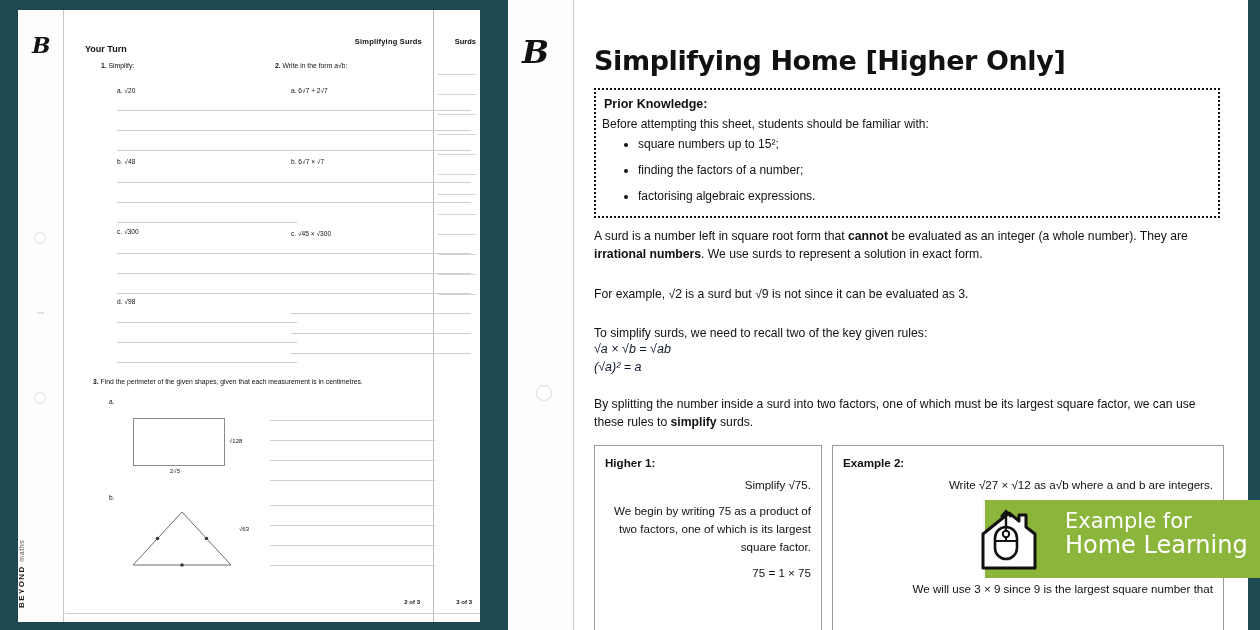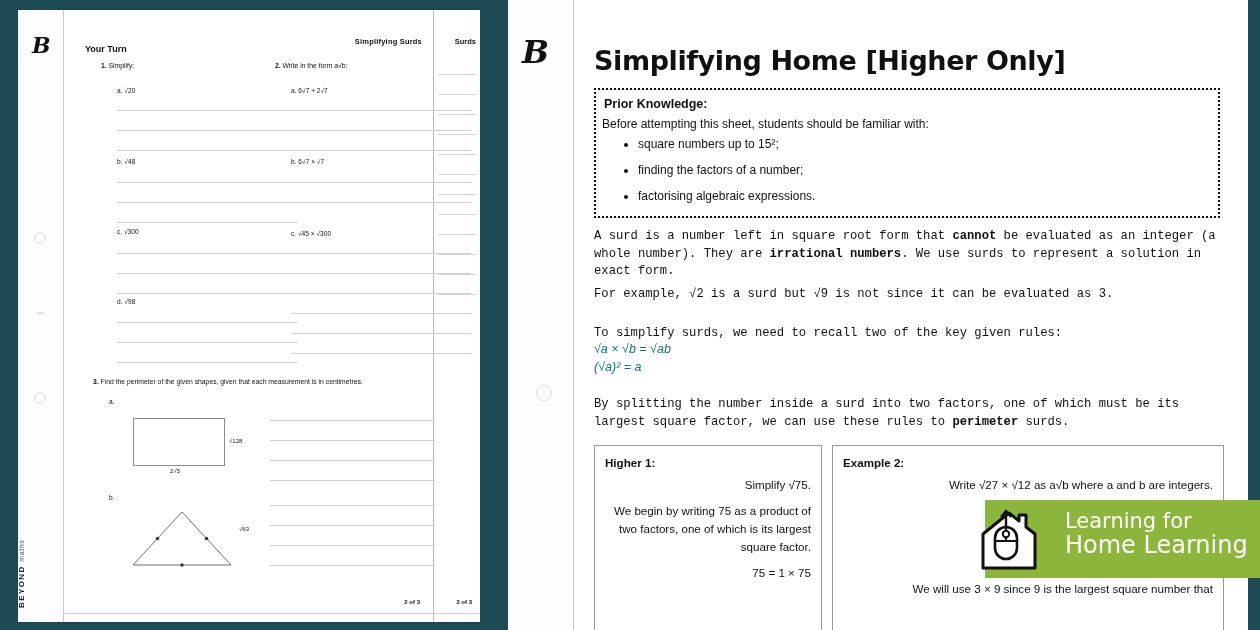--- a/index.html
+++ b/index.html
@@ -126,26 +126,26 @@
   }
   .prior-list {
     position:absolute; left:28px; top:48px; right:8px;
     margin:0; padding:0 0 0 14px;
     font-size:12px; color:#111;
   }
   .prior-list li { margin-bottom:13px; line-height:1.1; }
 
   .body-para {
     position:absolute; left:20px; right:24px;
-    font-size:12.2px; color:#111; line-height:1.45;font-family:Liberation Mono, monospace;
+    font-size:12.2px; color:#111; line-height:1.45;
   }
   .body-para b { font-weight:bold; }
   .rule-eq {
     position:absolute; left:20px;
-    font-size:12.5px; color:#0f766e; font-style:italic;
+    font-size:12.5px; color:#0f172a; font-style:italic;
   }
 
   .ex-box {
     position:absolute;
     border:1px solid #9a9a9a; background:#fff;
     padding:8px 10px;
     font-size:11.6px; color:#111; line-height:1.55;
     overflow:hidden;
   }
   .ex-title { font-weight:bold; display:block; margin-bottom:4px; }
@@ -355,21 +355,21 @@
       <span>A surd is a number left in square root form that </span><b>cannot</b><span> be evaluated as an integer (a whole number). They are </span><b>irrational numbers</b><span>. We use surds to represent a solution in exact form.</span>
     </div>
 
     <div class="body-para" style="top:286px;">For example, √2 is a surd but √9 is not since it can be evaluated as 3.</div>
 
     <div class="body-para" style="top:325px;">To simplify surds, we need to recall two of the key given rules:</div>
     <div class="rule-eq" style="top:342px;">√a × √b = √ab</div>
     <div class="rule-eq" style="top:360px;">(√a)² = a</div>
 
     <div class="body-para" style="top:396px;">
-      <span>By splitting the number inside a surd into two factors, one of which must be its largest square factor, we can use these rules to </span><b>perimeter</b><span> surds.</span>
+      <span>By splitting the number inside a surd into two factors, one of which must be its largest square factor, we can use these rules to </span><b>simplify</b><span> surds.</span>
     </div>
 
     <div class="ex-box" style="left:20px; top:445px; width:228px; height:200px;">
       <span class="ex-title">Higher 1:</span>
       <p>Simplify √75.</p>
       <p class="ex-just">We begin by writing 75 as a product of two factors, one of which is its largest square factor.</p>
       <p>75 = 1 × 75</p>
     </div>
 
     <div class="ex-box" style="left:258px; top:445px; width:392px; height:200px;">
@@ -393,16 +393,16 @@
       <path d="M10 28 L36 7 L46 15 L46 9 L53 9 L53 21 L62 28 L62 62 L10 62 Z" fill="#ffffff" stroke="#111111" stroke-width="3" stroke-linejoin="round"></path>
       <rect x="22" y="21" width="22" height="32" rx="11" fill="#ffffff" stroke="#111111" stroke-width="2.6"></rect>
       <line x1="33" y1="21" x2="33" y2="35" stroke="#111111" stroke-width="2"></line>
       <line x1="22" y1="35" x2="44" y2="35" stroke="#111111" stroke-width="2"></line>
       <circle cx="33" cy="28" r="3.2" fill="#ffffff" stroke="#111111" stroke-width="2"></circle>
       <line x1="33" y1="21" x2="33" y2="6" stroke="#111111" stroke-width="2.4"></line>
       <polyline points="28,11 33,5 38,11" fill="none" stroke="#111111" stroke-width="2.4"></polyline>
     </svg>
   </div>
   <div class="badge-text">
-    <div class="badge-l1">Learning for</div>
+    <div class="badge-l1">Example for</div>
     <div class="badge-l2">Home Learning</div>
   </div>
 </div>
 
 </body></html>

